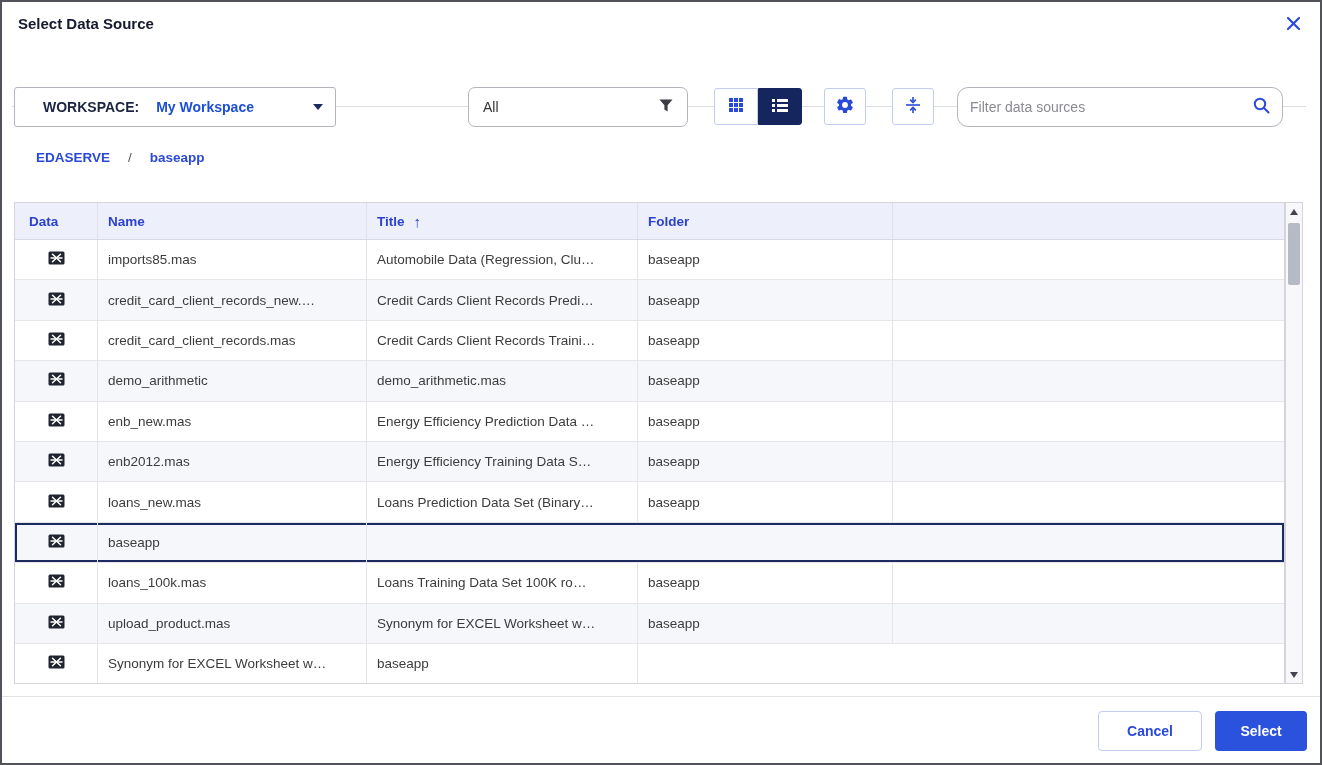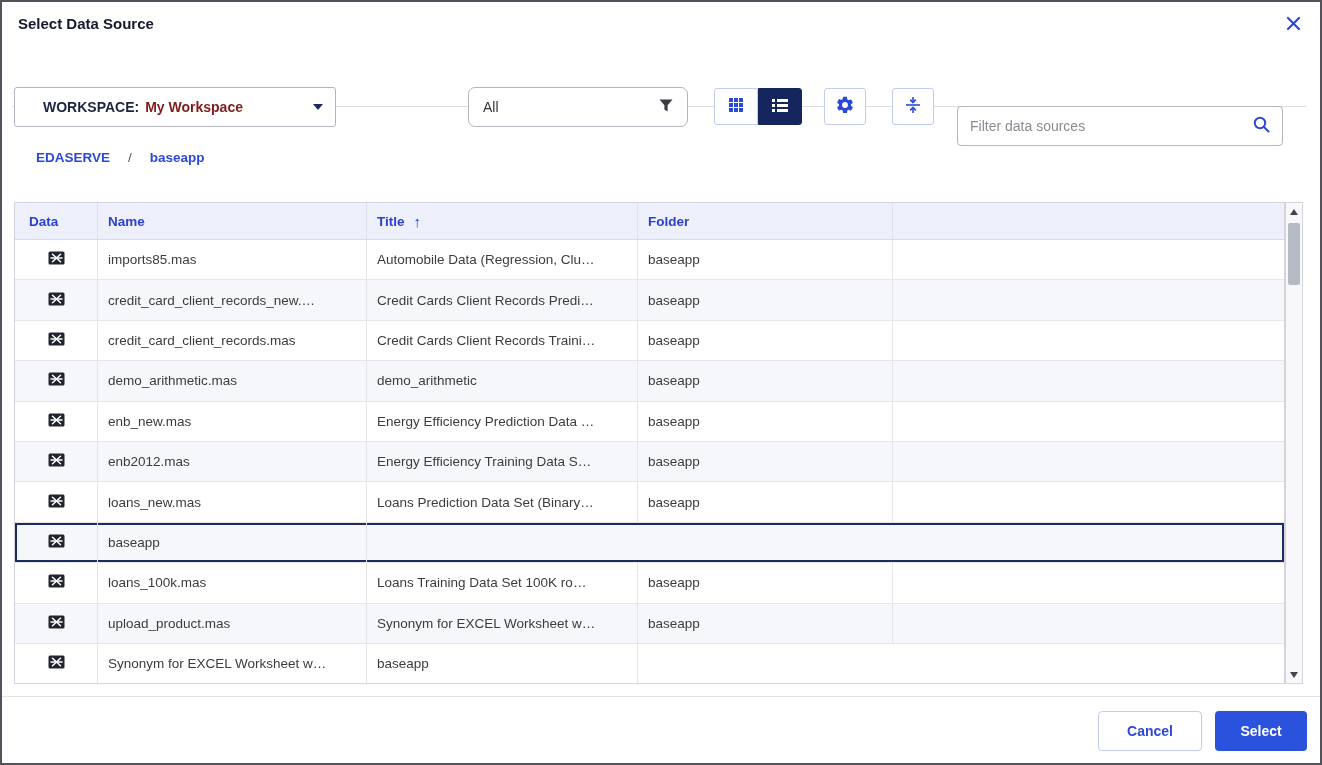--- a/index.html
+++ b/index.html
@@ -31,21 +31,21 @@
     position: absolute; left: 10px; right: 14px; top: 104px;
     height: 1px; background: #dcdce2;
   }
   .ws-dropdown {
     position: absolute; left: 12px; top: 85px; width: 322px; height: 40px;
     border: 1px solid #b4b4bc; border-radius: 3px; background: #fff;
     display: flex; align-items: center; padding: 0 12px 0 28px;
     cursor: pointer; font-size: 14px;
   }
   .ws-label { font-weight: bold; color: #1b2440; margin-right: 6px; }
-  .ws-value { font-weight: bold; color: #7f1d1d; }
+  .ws-value { font-weight: bold; color: #1d4ed8; margin-left: 11px; }
   .caret-down {
     margin-left: auto; width: 0; height: 0;
     border-left: 5px solid transparent; border-right: 5px solid transparent;
     border-top: 6px solid #1c2a5e;
   }
   .filter-dropdown {
     position: absolute; left: 466px; top: 85px; width: 220px; height: 40px;
     border: 1px solid #b4b4bc; border-radius: 7px; background: #fff;
     display: flex; align-items: center; justify-content: space-between;
     padding: 0 14px; font-size: 14px; color: #333; cursor: pointer;
@@ -61,22 +61,22 @@
     cursor: pointer;
   }
   .seg .icon-btn:first-child { border-radius: 3px 0 0 3px; }
   .seg .icon-btn.active {
     background: #15265e; border-color: #15265e; border-radius: 0 3px 3px 0;
   }
   .gear-btn  { position: absolute; left: 822px; top: 86px; width: 42px; }
   .collapse-btn { position: absolute; left: 890px; top: 86px; width: 42px; }
   .search-box {
     position: absolute; left: 955px; top: 85px; width: 326px; height: 40px;
-    border: 1px solid #b4b4bc; border-radius: 4px; background: #fff;
-    display: flex; align-items: center; padding: 0 12px; margin-top: 19px;
+    border: 1px solid #b4b4bc; border-radius: 11px; background: #fff;
+    display: flex; align-items: center; padding: 0 12px;
   }
   .search-box input {
     flex: 1; border: none; outline: none; font-size: 14px;
     font-family: "Liberation Sans", sans-serif; color: #333;
   }
   .search-box input::placeholder { color: #8a8a92; }
 
   
   .breadcrumb {
     position: absolute; left: 34px; top: 148px;
@@ -347,22 +347,22 @@
           <svg width="17" height="14" viewBox="0 0 17 14">
             <rect x="0.5" y="0.5" width="16" height="13" rx="1.5" fill="#20242e"></rect>
             <g stroke="#ffffff" stroke-width="1.5" stroke-linecap="round">
               <path d="M4.5 3.2 L12.5 10.8"></path>
               <path d="M12.5 3.2 L4.5 10.8"></path>
               <path d="M3 7 H14"></path>
             </g>
           </svg>
         </span>
       </div>
+      <div class="cell">demo_arithmetic</div>
       <div class="cell">demo_arithmetic.mas</div>
-      <div class="cell">demo_arithmetic</div>
       <div class="cell">baseapp</div>
       <div class="cell"></div>
     </div>
         <div class="trow">
       <div class="cell type">
         <span>
           <svg width="17" height="14" viewBox="0 0 17 14">
             <rect x="0.5" y="0.5" width="16" height="13" rx="1.5" fill="#20242e"></rect>
             <g stroke="#ffffff" stroke-width="1.5" stroke-linecap="round">
               <path d="M4.5 3.2 L12.5 10.8"></path>

